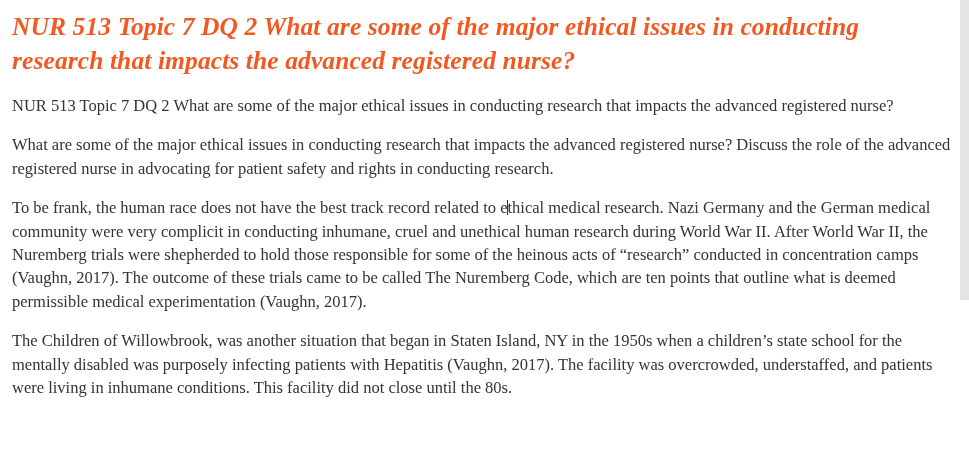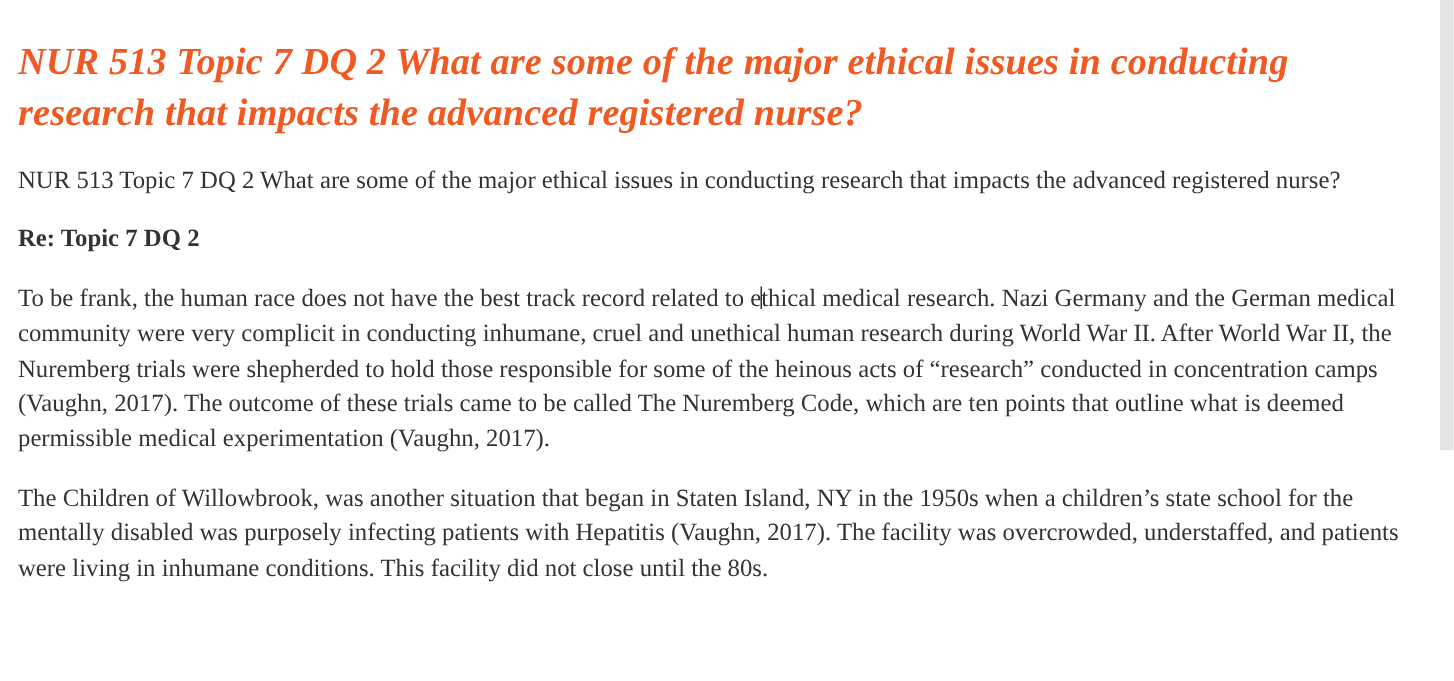--- a/index.html
+++ b/index.html
@@ -12,21 +12,21 @@
     height: 454px;
     overflow: hidden;
     font-family: "Liberation Serif", serif;
     color: #333333;
   }
   .page {
     position: relative;
     width: 969px;
     height: 338px;
     box-sizing: border-box;
-    padding: 24px 16px 0 12px;
+    padding: 10px 16px 0 12px;
     background: #ffffff;
   }
   .doc-title {
     font-family: "Liberation Serif", serif;
     color: #f05a22;
     font-size: 25.5px;
     font-weight: bold;
     font-style: italic;
     line-height: 1.33;
     letter-spacing: 0.1px;
@@ -82,22 +82,22 @@
 </style>
 </head>
 <body>
 
 <div class="page">
 
   <h1 class="doc-title">NUR 513 Topic 7 DQ 2 What are some of the major ethical issues in conducting research that impacts the advanced registered nurse?</h1>
 
   <p class="body-text">NUR 513 Topic 7 DQ 2 What are some of the major ethical issues in conducting research that impacts the advanced registered nurse?</p>
 
+  <p class="body-text">What are some of the major ethical issues in conducting research that impacts the advanced registered nurse? Discuss the role of the advanced registered nurse in advocating for patient safety and rights in conducting research.</p>
 
-  <p class="subhead">Re: Topic 7 DQ 2</p>
 
   <p class="body-text"><span>To be frank, the human race does not have the best track record related to e</span><span class="caret"></span><span>thical medical research. Nazi Germany and the German medical community were very complicit in conducting inhumane, cruel and unethical human research during World War II. After World War II, the Nuremberg trials were shepherded to hold those responsible for some of the heinous acts of “research” conducted in concentration camps (Vaughn, 2017). The outcome of these trials came to be called The Nuremberg Code, which are ten points that outline what is deemed permissible medical experimentation (Vaughn, 2017).</span></p>
 
   <p class="body-text clipped-last"><span>The Children of </span><span class="underlined">Willowbrook</span><span>, was another situation that began in Staten Island, NY in the 1950s when a children’s state school for the mentally disabled was purposely infecting patients with Hepatitis (Vaughn, 2017). The facility was overcrowded, understaffed, and patients were living in inhumane conditions. This facility did not close until the 80s.</span></p>
 
   <div class="scroll-rail">
     <div class="scroll-thumb"></div>
   </div>
 </div>
 

